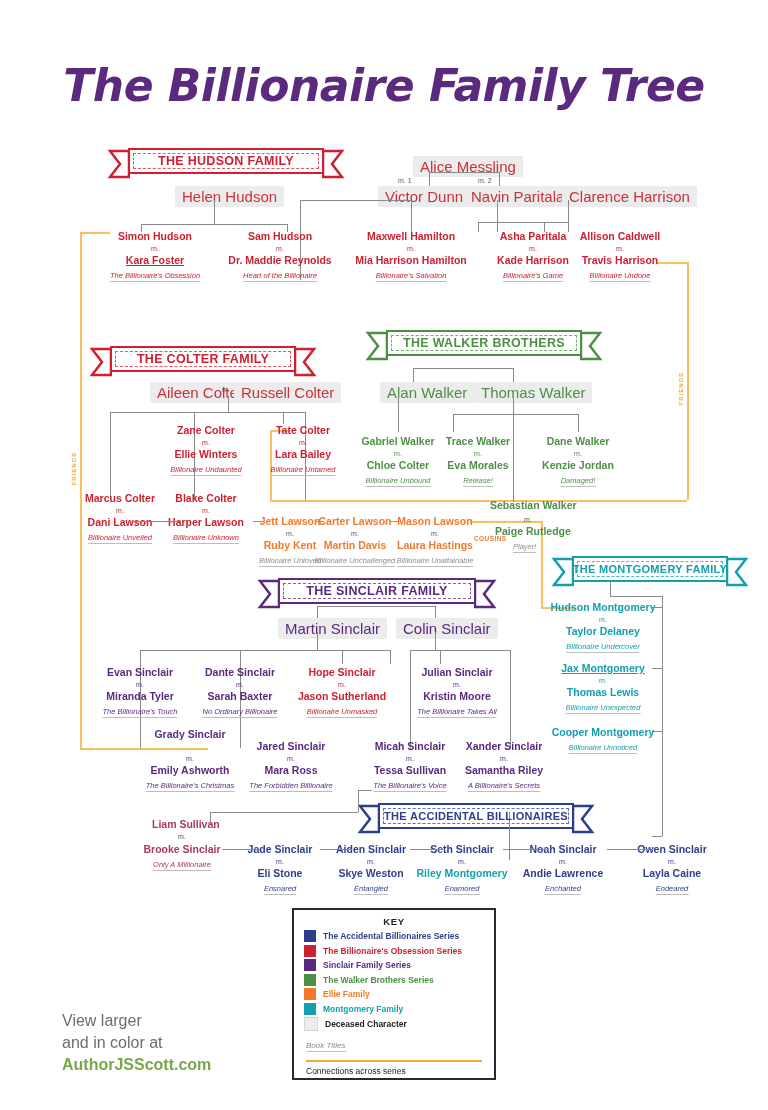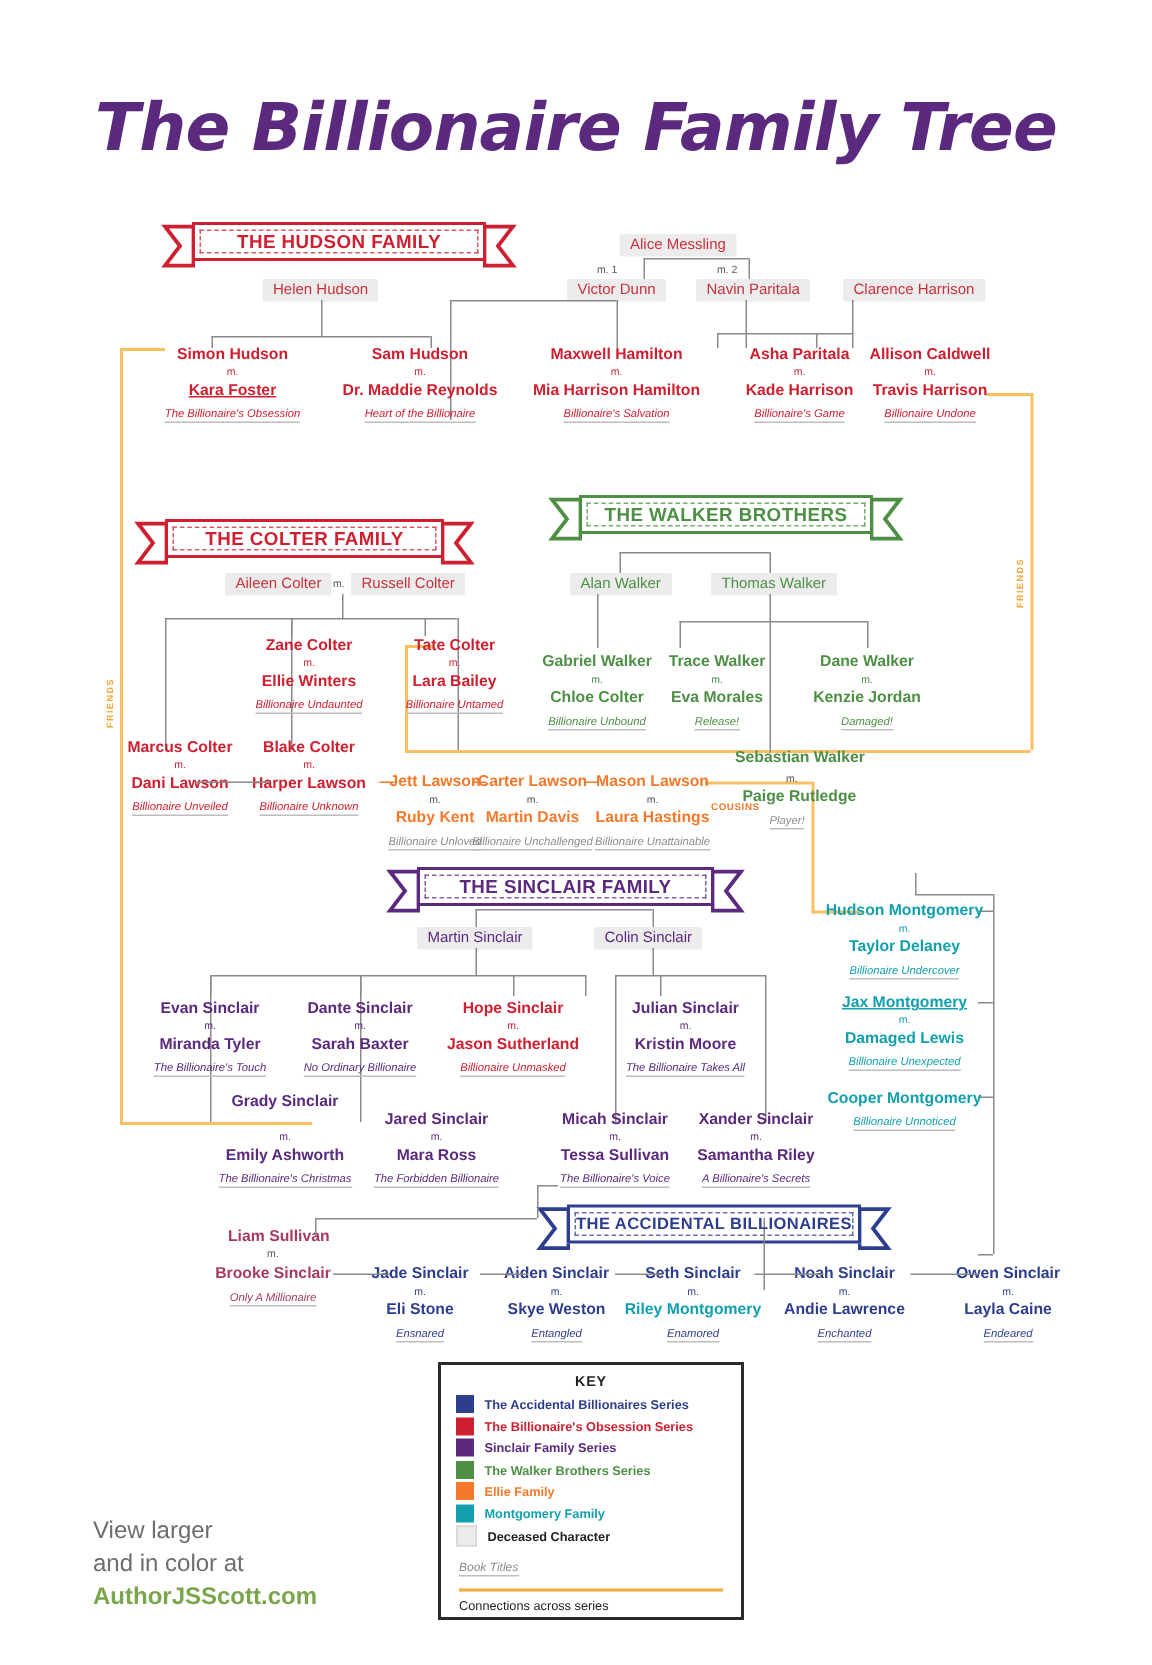--- a/index.html
+++ b/index.html
@@ -35,21 +35,21 @@
   }
   .banner .btext{
     font-weight:bold;font-size:12.5px;letter-spacing:.3px;white-space:nowrap;
     color:currentColor;z-index:2;
   }
   .tail{position:absolute;top:1px;width:24px;height:30px;color:inherit;}
   .tail svg{display:block;}
 
   
   .pname{position:absolute;white-space:nowrap;font-size:10.5px;font-weight:bold;text-align:center;}
-  .pbox{position:absolute;white-space:nowrap;font-size:10px;text-align:center;
+  .pbox{position:absolute;white-space:nowrap;font-size:15px;text-align:center;
         background:#ececec;color:#C8323C;padding:2px 7px;border-radius:1px;font-weight:normal;}
   .pbox.green{color:#4E8F46;}
   .pbox.purple{color:#5B2A7E;}
   .mk{position:absolute;font-size:7px;color:#555;white-space:nowrap;text-align:center;}
   .book{position:absolute;white-space:nowrap;font-size:7.5px;font-style:italic;color:#8c8c8c;
         text-align:center;border-bottom:1px solid #bdbdbd;padding-bottom:1px;}
   .sublbl{position:absolute;white-space:nowrap;font-size:6.5px;font-weight:bold;letter-spacing:.4px;}
 
   
   .c-red{color:#CE2030;}
@@ -357,37 +357,52 @@
       <div class="pname c-purple" style="left: 410px; top: 740px; transform: translateX(-50%);">Micah Sinclair</div>
       <div class="mk c-purple" style="left: 410px; top: 755px; transform: translateX(-50%);">m.</div>
       <div class="pname c-purple" style="left: 410px; top: 764px; transform: translateX(-50%);">Tessa Sullivan</div>
       <div class="book c-purple" style="left: 410px; top: 781px; transform: translateX(-50%);">The Billionaire's Voice</div>
       <div class="pname c-purple" style="left: 504px; top: 740px; transform: translateX(-50%);">Xander Sinclair</div>
       <div class="mk c-purple" style="left: 504px; top: 755px; transform: translateX(-50%);">m.</div>
       <div class="pname c-purple" style="left: 504px; top: 764px; transform: translateX(-50%);">Samantha Riley</div>
       <div class="book c-purple" style="left: 504px; top: 781px; transform: translateX(-50%);">A Billionaire's Secrets</div>
     </div>
 
+  <div class="banner c-teal" style="left:572px;top:556px;width:156px;">
+    <div class="tail" style="left:-22px;">
+      <svg width="24" height="30" viewBox="0 0 24 30">
+          <path d="M23 2 L4 2 L14 15 L4 28 L23 28 Z" fill="#fff" stroke="#12A0AE" stroke-width="2.5"></path>
+        </svg>
+    </div>
+    <div class="tail" style="right:-22px;">
+      <svg width="24" height="30" viewBox="0 0 24 30">
+          <path d="M1 2 L20 2 L10 15 L20 28 L1 28 Z" fill="#fff" stroke="#12A0AE" stroke-width="2.5"></path>
+        </svg>
+    </div>
+    <div class="bbody">
+        <span class="btext" style="font-size:11px;">THE MONTGOMERY FAMILY</span>
+      </div>
+  </div>
 
   <div class="ln lnv" style="left:610px;top:582px;height:14px;"></div>
   <div class="ln lnh" style="left:610px;top:596px;width:52px;"></div>
   <div class="ln lnv" style="left:662px;top:596px;height:240px;"></div>
   <div class="ln lnh" style="left:652px;top:607px;width:10px;"></div>
   <div class="ln lnh" style="left:652px;top:668px;width:10px;"></div>
   <div class="ln lnh" style="left:652px;top:731px;width:10px;"></div>
   <div class="ln lnh" style="left:652px;top:836px;width:10px;"></div>
 
   <div id="montgomery-group">
       <div class="pname c-teal" style="left: 603px; top: 601px; transform: translateX(-50%);">Hudson Montgomery</div>
       <div class="mk c-teal" style="left: 603px; top: 616px; transform: translateX(-50%);">m.</div>
       <div class="pname c-teal" style="left: 603px; top: 625px; transform: translateX(-50%);">Taylor Delaney</div>
       <div class="book c-teal" style="left: 603px; top: 642px; transform: translateX(-50%);">Billionaire Undercover</div>
       <div class="pname c-teal" style="left: 603px; top: 662px; transform: translateX(-50%); text-decoration: underline;">Jax Montgomery</div>
       <div class="mk c-teal" style="left: 603px; top: 677px; transform: translateX(-50%);">m.</div>
-      <div class="pname c-teal" style="left: 603px; top: 686px; transform: translateX(-50%);">Damaged Lewis</div>
+      <div class="pname c-teal" style="left: 603px; top: 686px; transform: translateX(-50%);">Thomas Lewis</div>
       <div class="book c-teal" style="left: 603px; top: 703px; transform: translateX(-50%);">Billionaire Unexpected</div>
       <div class="pname c-teal" style="left: 603px; top: 726px; transform: translateX(-50%);">Cooper Montgomery</div>
       <div class="book c-teal" style="left: 603px; top: 743px; transform: translateX(-50%);">Billionaire Unnoticed</div>
     </div>
 
   <div class="banner c-blue" style="left:378px;top:803px;width:196px;">
     <div class="tail" style="left:-22px;">
       <svg width="24" height="30" viewBox="0 0 24 30">
           <path d="M23 2 L4 2 L14 15 L4 28 L23 28 Z" fill="#fff" stroke="#2E3E8E" stroke-width="2.5"></path>
         </svg>

